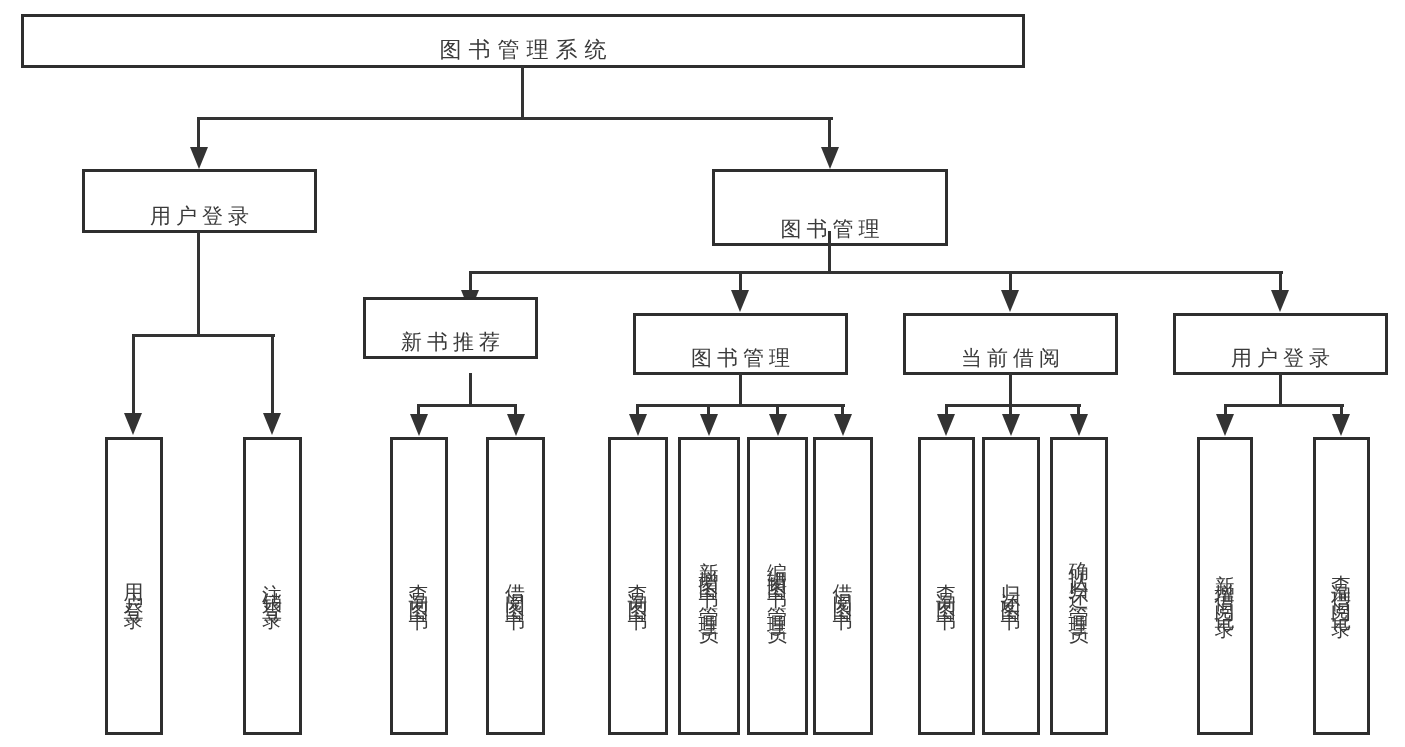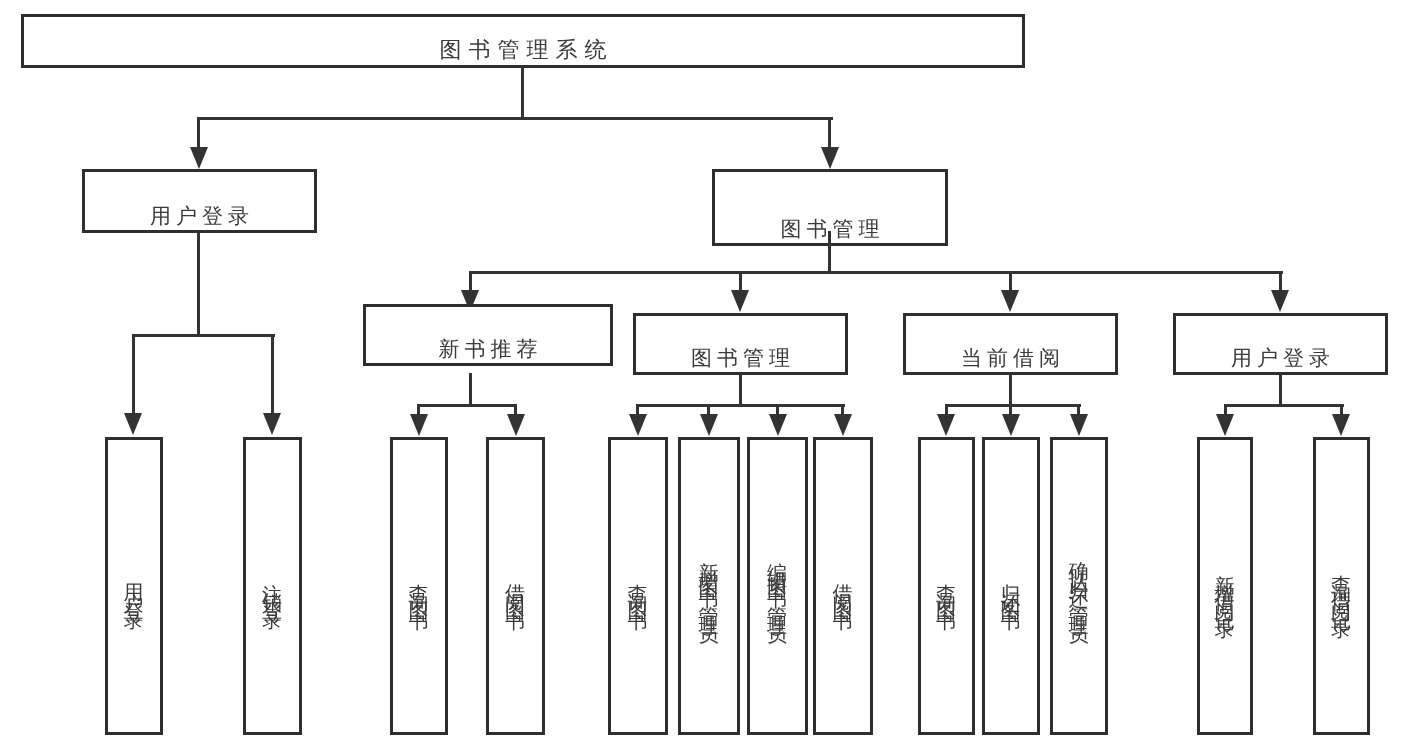--- a/index.html
+++ b/index.html
@@ -104,21 +104,21 @@
   <div class="line" style="left:469px;top:271px;width:814px;height:3px"></div>
   <div class="line" style="left:469px;top:271px;width:3px;height:22px"></div>
   <div class="arrow" style="left:461px;top:290px"></div>
   <div class="line" style="left:739px;top:271px;width:3px;height:22px"></div>
   <div class="arrow" style="left:731px;top:290px"></div>
   <div class="line" style="left:1009px;top:271px;width:3px;height:22px"></div>
   <div class="arrow" style="left:1001px;top:290px"></div>
   <div class="line" style="left:1279px;top:271px;width:3px;height:22px"></div>
   <div class="arrow" style="left:1271px;top:290px"></div>
 
-  <div class="node" style="left:363px;top:304px;width:250px;height:62px">
+  <div class="node" style="left:363px;top:297px;width:175px;height:62px">
     <span class="label">新书推荐</span>
   </div>
   <div class="node" style="left:633px;top:313px;width:215px;height:62px">
     <span class="label">图书管理</span>
   </div>
   <div class="node" style="left:903px;top:313px;width:215px;height:62px">
     <span class="label">当前借阅</span>
   </div>
   <div class="node" style="left:1173px;top:313px;width:215px;height:62px">
     <span class="label">用户登录</span>

